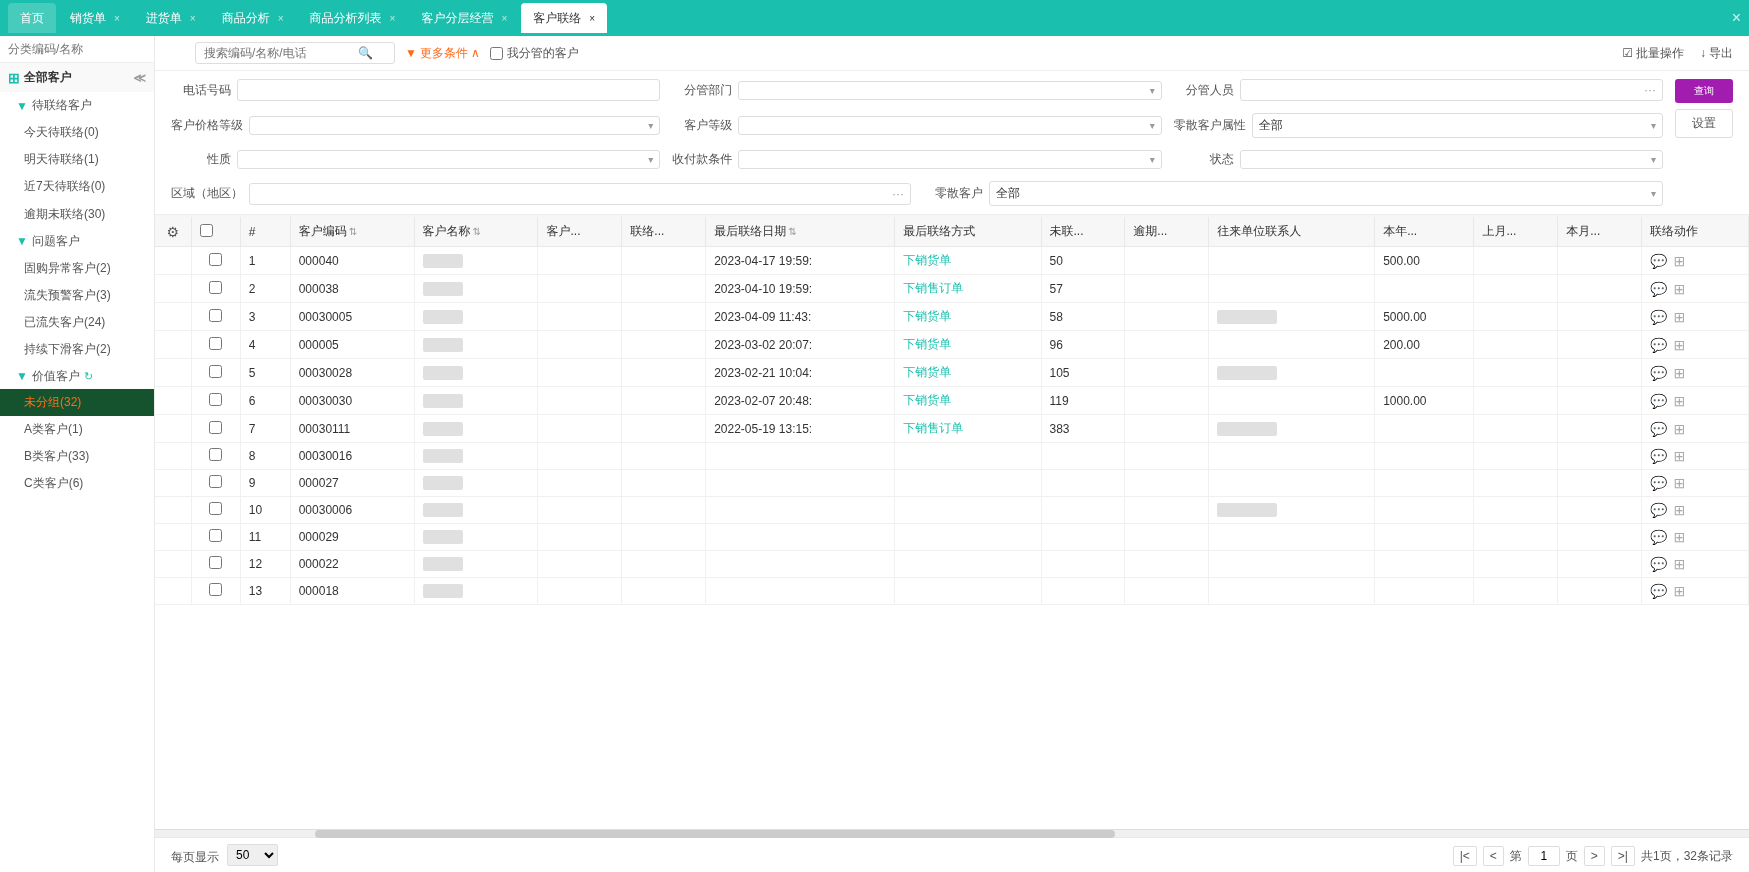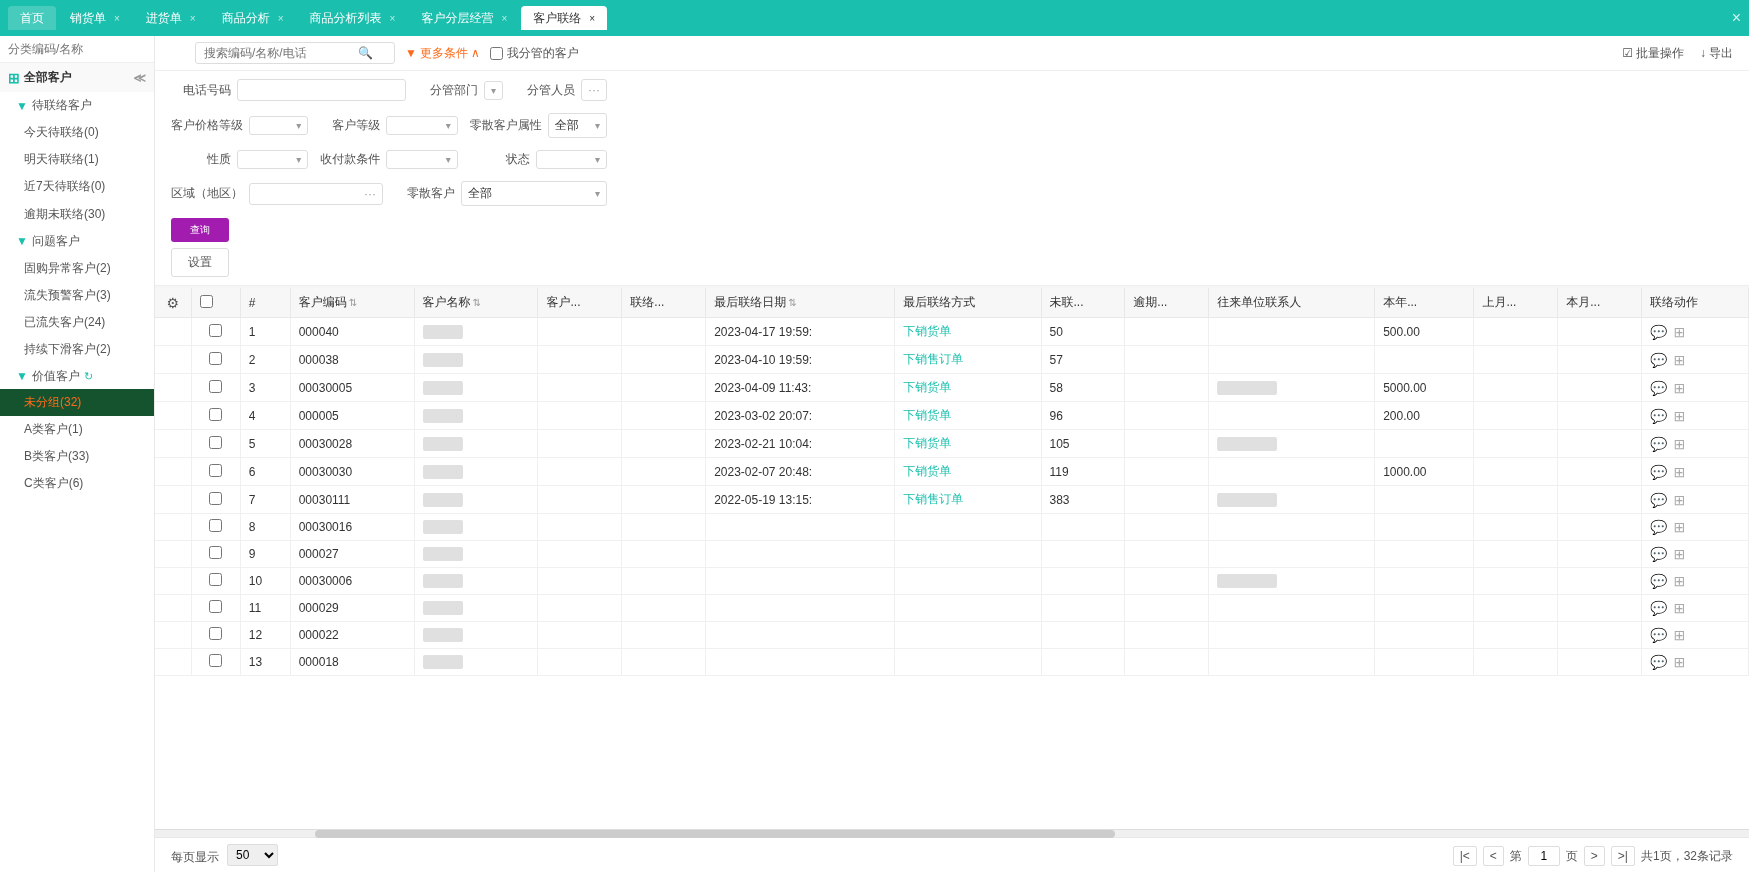--- a/index.html
+++ b/index.html
@@ -11,21 +11,21 @@
       align-items: center;
       background: #1abfad;
       height: 36px;
       padding: 0 8px;
       gap: 2px;
     }
     .nav-tab {
       display: flex;
       align-items: center;
       padding: 0 12px;
-      height: 24px;
+      height: 30px;
       color: #fff;
       cursor: pointer;
       border-radius: 4px 4px 0 0;
       font-size: 13px;
       white-space: nowrap;
       gap: 4px;
       text-align: center;
     }
     .nav-tab.home { background: rgba(255,255,255,0.2); }
     .nav-tab.active { background: #fff; color: #333; }
@@ -485,21 +485,21 @@
           <span>批量操作</span>
         </div>
         <div class="toolbar-btn">
           <span>↓</span>
           <span>导出</span>
         </div>
       </div>
     </div>
 
     <div class="advanced-filter">
-      <div style="display:flex; gap:12px; align-items:flex-start;flex-direction:column;">
+      <div style="display:flex; gap:12px; align-items:flex-start;">
         <div style="flex:1; display:flex; flex-direction:column; gap:6px;">
 
           <div class="filter-row">
             <div class="filter-field">
               <span class="filter-label">电话号码</span>
               <input class="filter-input" type="text" style="">
             </div>
             <div class="filter-field">
               <span class="filter-label">分管部门</span>
               <div class="filter-select">

